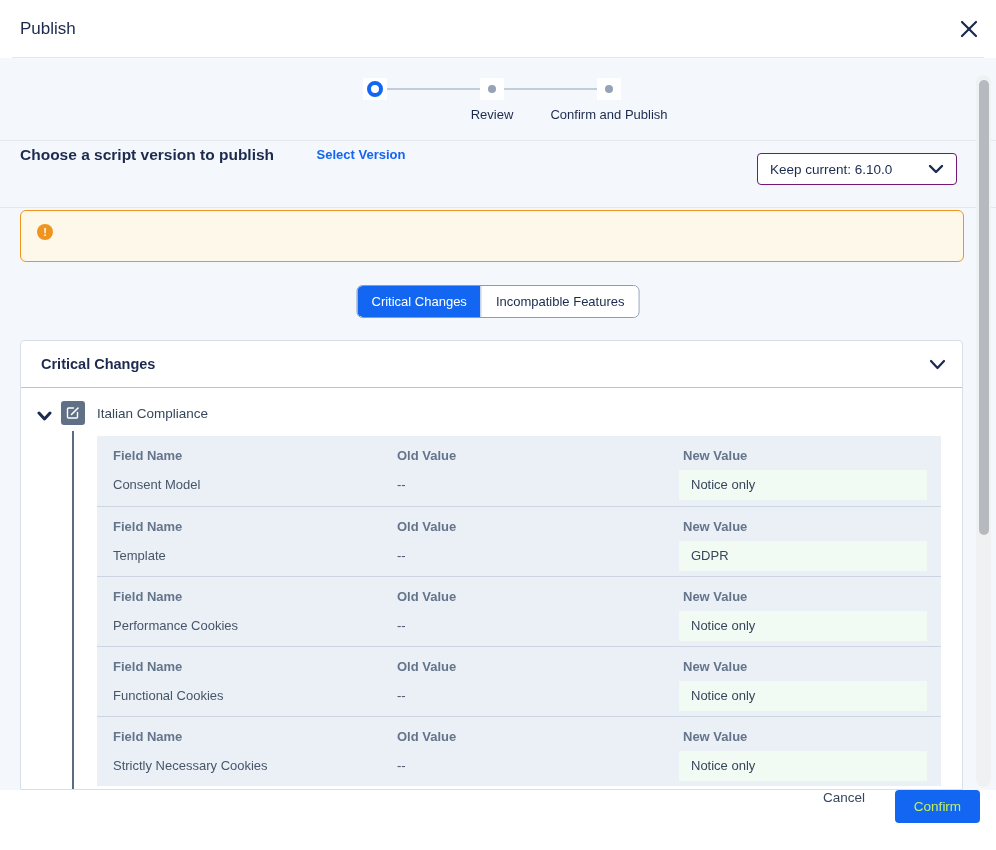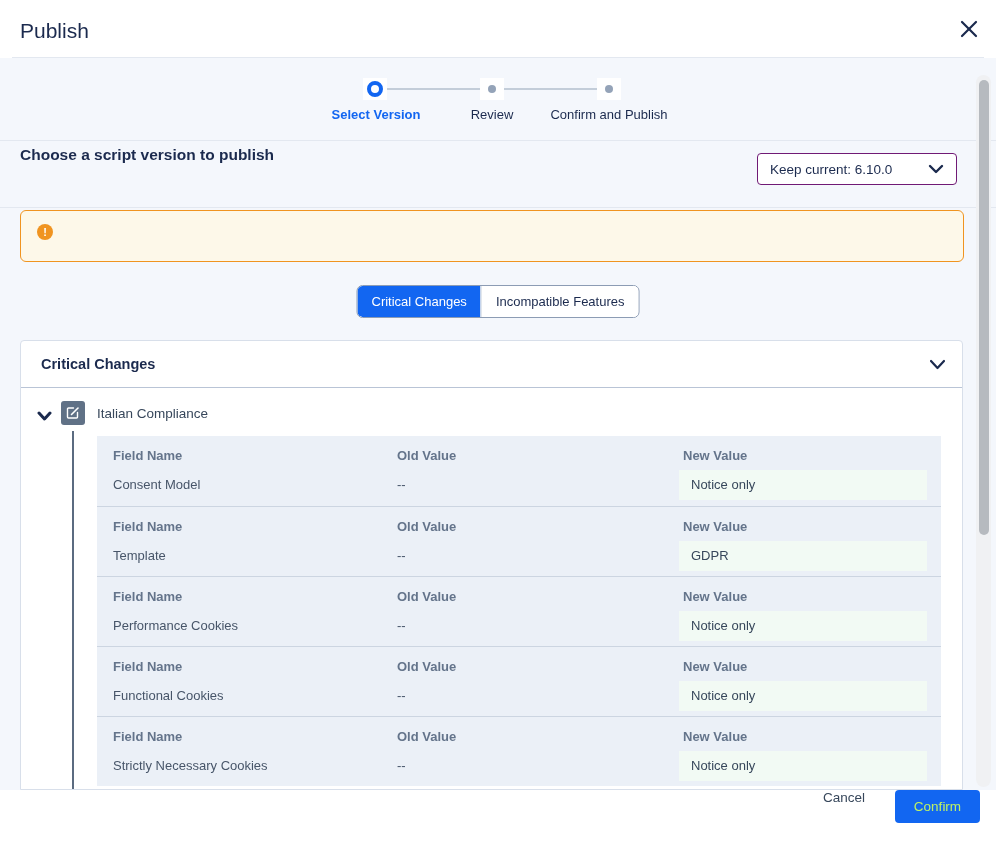--- a/index.html
+++ b/index.html
@@ -1,21 +1,21 @@
 <!DOCTYPE html>
 <html><head>
 <meta charset="utf-8">
 <style>
   * { margin:0; padding:0; box-sizing:border-box; }
   html,body { width:996px; height:850px; font-family:"Liberation Sans", sans-serif; background:#fff; }
   .modal { position:relative; width:996px; height:850px; background:#fff; overflow:hidden; }
 
   
   .hdr { position:absolute; top:0; left:0; right:0; height:58px; background:#fff; }
-  .hdr-title { position:absolute; left:20px; top:19px; font-size:21px; color:#1b2a4e; }
+  .hdr-title { position:absolute; left:20px; top:19px; font-size:17px; color:#1b2a4e; }
   .hdr-close { position:absolute; right:14px; top:16px; width:26px; height:26px; cursor:pointer;
                display:flex; align-items:center; justify-content:center; }
   .hdr-rule { position:absolute; left:12px; right:12px; bottom:0; height:1px; background:#e3e8f0; }
 
   
   .body { position:absolute; top:58px; left:0; right:0; height:732px; background:#f4f7fc; overflow:hidden; }
 
   
   .step-sq { position:absolute; top:20px; width:24px; height:22px; background:#fff; }
   .step-line { position:absolute; top:30px; width:93px; height:2px; background:#c3cdd9; }
@@ -106,21 +106,21 @@
 
     <div>
       <div class="step-sq" style="left:363px;"></div>
       <div class="step-sq" style="left:480px;"></div>
       <div class="step-sq" style="left:597px;"></div>
       <div class="step-line" style="left:387px;"></div>
       <div class="step-line" style="left:504px;"></div>
       <div class="step-ring" style="left:367px;"></div>
       <div class="step-dot" style="left:488px;"></div>
       <div class="step-dot" style="left:605px;"></div>
-      <div class="step-label active" style="left:296px; width:160px;">Select Version</div>
+      <div class="step-label active" style="left:281px; width:160px;margin-top:40px;">Select Version</div>
       <div class="step-label" style="left:432px; width:120px;">Review</div>
       <div class="step-label" style="left:529px; width:160px;">Confirm and Publish</div>
     </div>
 
     <div class="rule" style="top:82px;"></div>
 
     <div class="vs-head">Choose a script version to publish</div>
     <div class="vs-dd">
       <span class="vs-dd-val">Keep current: 6.10.0</span>
       <span>

